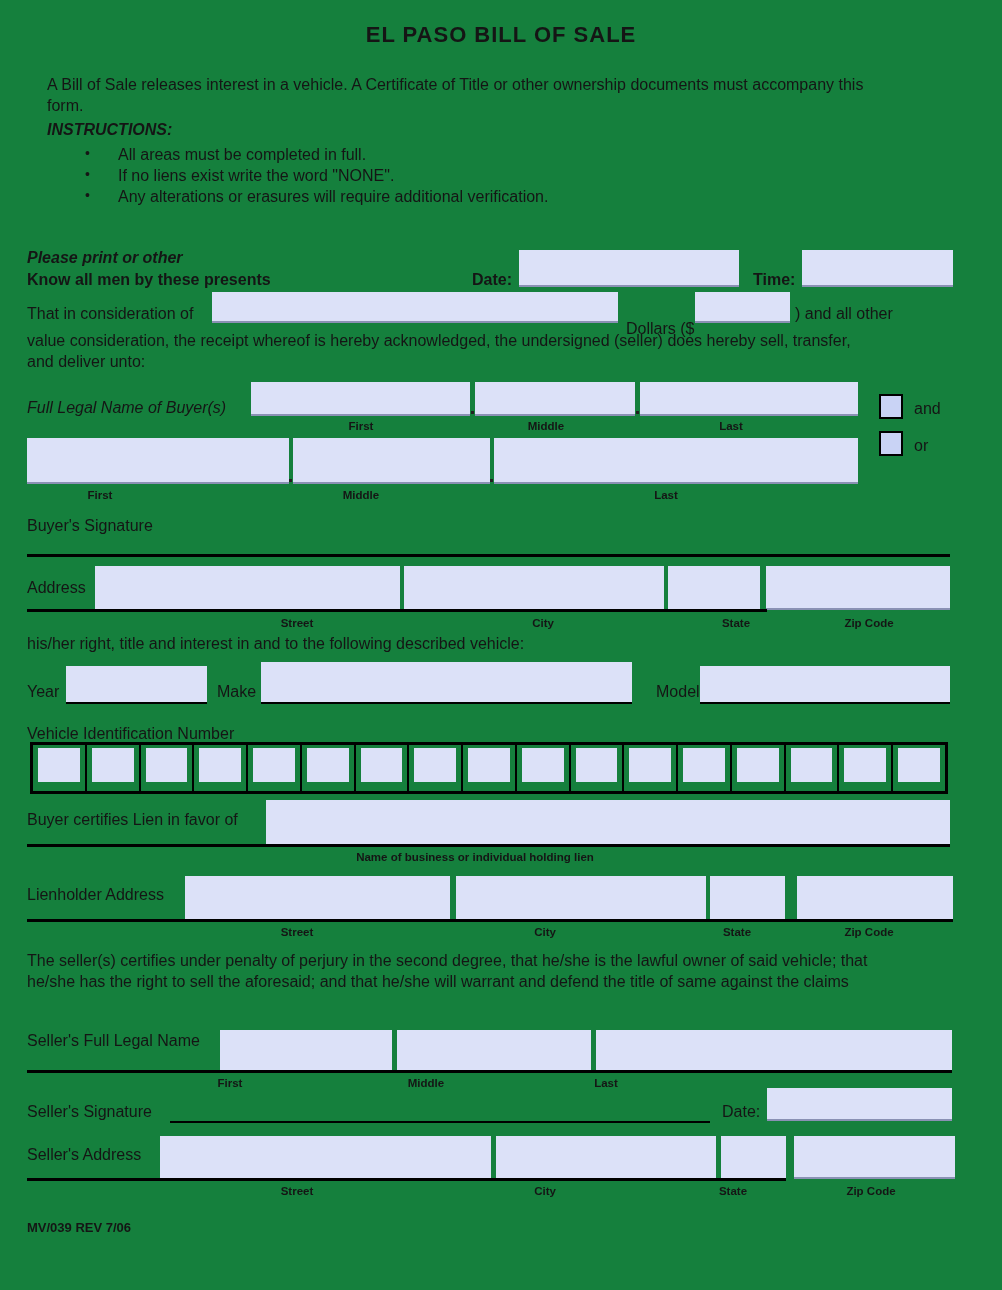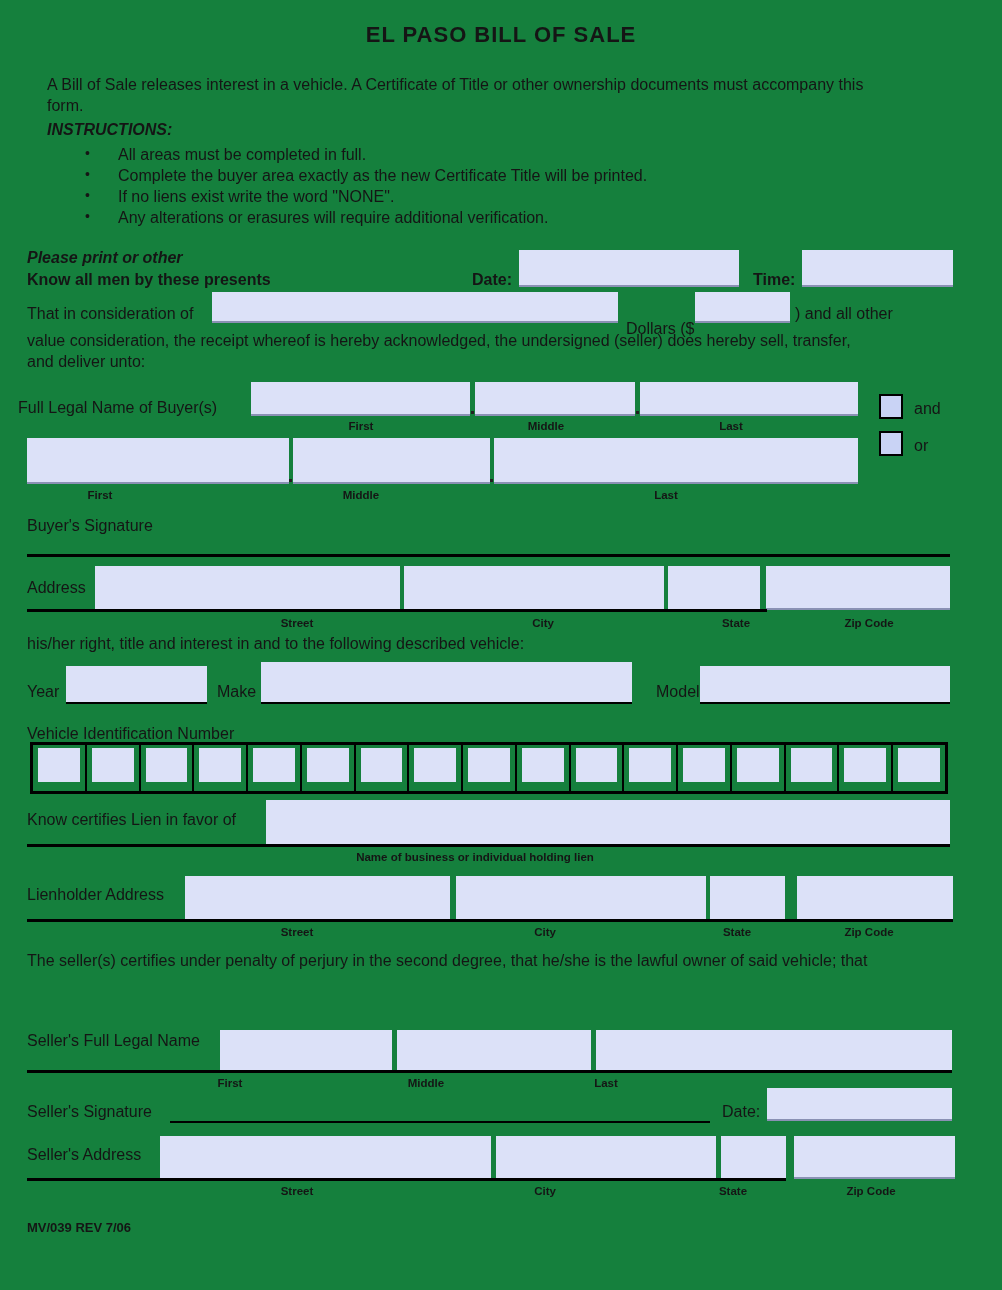--- a/index.html
+++ b/index.html
@@ -34,41 +34,40 @@
 <div class="page">
 
   <div class="abs title" style="top:22px; left:0;">EL PASO BILL OF SALE</div>
 
   <div class="abs t" style="left:47px; top:74px;">A Bill of Sale releases interest in a vehicle.  A Certificate of Title or other ownership documents must accompany this</div>
   <div class="abs t" style="left:47px; top:95px;">form.</div>
 
   <div class="abs t bi" style="left:47px; top:119px;">INSTRUCTIONS:</div>
   <ul class="abs instr" style="left:85px; top:147px;">
     <li>All areas must be completed in full.</li>
-    <li>Complete the buyer area exactly as the new Certificate Title will be printed.</li>
     <li>If no liens exist write the word "NONE".</li>
     <li>Any alterations or erasures will require additional verification.</li>
   </ul>
 
   <div class="abs t bi" style="left:27px; top:247px;">Please print or other</div>
   <div class="abs t b" style="left:27px; top:269px;">Know all men by these presents</div>
   <div class="abs t b" style="left:472px; top:269px;">Date:</div>
   <div class="abs field ul t" style="left:519px; top:250px; width:220px; height:35px;"></div>
   <div class="abs t b" style="left:753px; top:269px;">Time:</div>
   <div class="abs field ul t" style="left:802px; top:250px; width:151px; height:35px;"></div>
 
   <div class="abs t" style="left:27px; top:303px;">That in consideration of</div>
   <div class="abs field ul t" style="left:212px; top:292px; width:406px; height:29px;"></div>
   <div class="abs t" style="left:626px; top:318px;">Dollars ($</div>
   <div class="abs field ul t" style="left:695px; top:292px; width:95px; height:29px;"></div>
   <div class="abs t" style="left:795px; top:303px;">) and all other</div>
   <div class="abs t" style="left:27px; top:330px;">value consideration, the receipt whereof is hereby acknowledged, the undersigned (seller) does hereby sell, transfer,</div>
   <div class="abs t" style="left:27px; top:351px;">and deliver unto:</div>
 
-  <div class="abs t" style="left:18px; top:397px;">Full Legal Name of Buyer(s)</div>
+  <div class="abs t" style="left:27px; top:397px;font-style:italic;">Full Legal Name of Buyer(s)</div>
   <div class="abs field ul" style="left:251px; top:382px; width:219px; height:32px;"></div>
   <div class="abs field ul" style="left:475px; top:382px; width:160px; height:32px;"></div>
   <div class="abs field ul" style="left:640px; top:382px; width:218px; height:32px;"></div>
   <div class="abs dot" style="left:471px; top:411px;"></div>
   <div class="abs dot" style="left:636px; top:411px;"></div>
   <div class="abs sub" style="left:321px; top:420px;">First</div>
   <div class="abs sub" style="left:506px; top:420px;">Middle</div>
   <div class="abs sub" style="left:691px; top:420px;">Last</div>
   <div class="abs checkbox" style="left:879px; top:394px;"></div>
   <div class="abs t" style="left:914px; top:398px;">and</div>
@@ -154,37 +153,38 @@
         <div class="vin-inner"></div>
       </div>
       <div class="vin-cell">
         <div class="vin-inner"></div>
       </div>
       <div class="vin-cell">
         <div class="vin-inner"></div>
       </div>
     </div>
 
-  <div class="abs t" style="left:27px; top:809px;">Know certifies Lien in favor of</div>
+  <div class="abs t" style="left:27px; top:809px;">Buyer certifies Lien in favor of</div>
   <div class="abs field" style="left:266px; top:800px; width:684px; height:44px;"></div>
   <div class="abs hline" style="left:27px; top:844px; width:923px;"></div>
   <div class="abs sub" style="left:300px; top:851px; width:350px;">Name of business or individual holding lien</div>
 
   <div class="abs t" style="left:27px; top:884px;">Lienholder Address</div>
   <div class="abs field" style="left:185px; top:876px; width:265px; height:43px;"></div>
   <div class="abs field" style="left:456px; top:876px; width:250px; height:43px;"></div>
   <div class="abs field" style="left:710px; top:876px; width:75px; height:43px;"></div>
   <div class="abs field" style="left:797px; top:876px; width:156px; height:43px;"></div>
   <div class="abs hline" style="left:27px; top:919px; width:926px;"></div>
   <div class="abs sub" style="left:257px; top:926px;">Street</div>
   <div class="abs sub" style="left:505px; top:926px;">City</div>
   <div class="abs sub" style="left:697px; top:926px;">State</div>
   <div class="abs sub" style="left:829px; top:926px;">Zip Code</div>
 
   <div class="abs t" style="left:27px; top:950px;text-align:right;">The seller(s) certifies under penalty of perjury in the second degree, that he/she is the lawful owner of said vehicle; that</div>
+  <div class="abs t" style="left:27px; top:971px;">he/she has the right to sell the aforesaid; and that he/she will warrant and defend the title of same against the claims</div>
 
   <div class="abs t" style="left:27px; top:1030px;">Seller's Full Legal Name</div>
   <div class="abs field" style="left:220px; top:1030px; width:172px; height:40px;"></div>
   <div class="abs field" style="left:397px; top:1030px; width:194px; height:40px;"></div>
   <div class="abs field" style="left:596px; top:1030px; width:356px; height:40px;"></div>
   <div class="abs hline" style="left:27px; top:1070px; width:925px;"></div>
   <div class="abs sub" style="left:190px; top:1077px;">First</div>
   <div class="abs sub" style="left:386px; top:1077px;">Middle</div>
   <div class="abs sub" style="left:566px; top:1077px;">Last</div>
 

